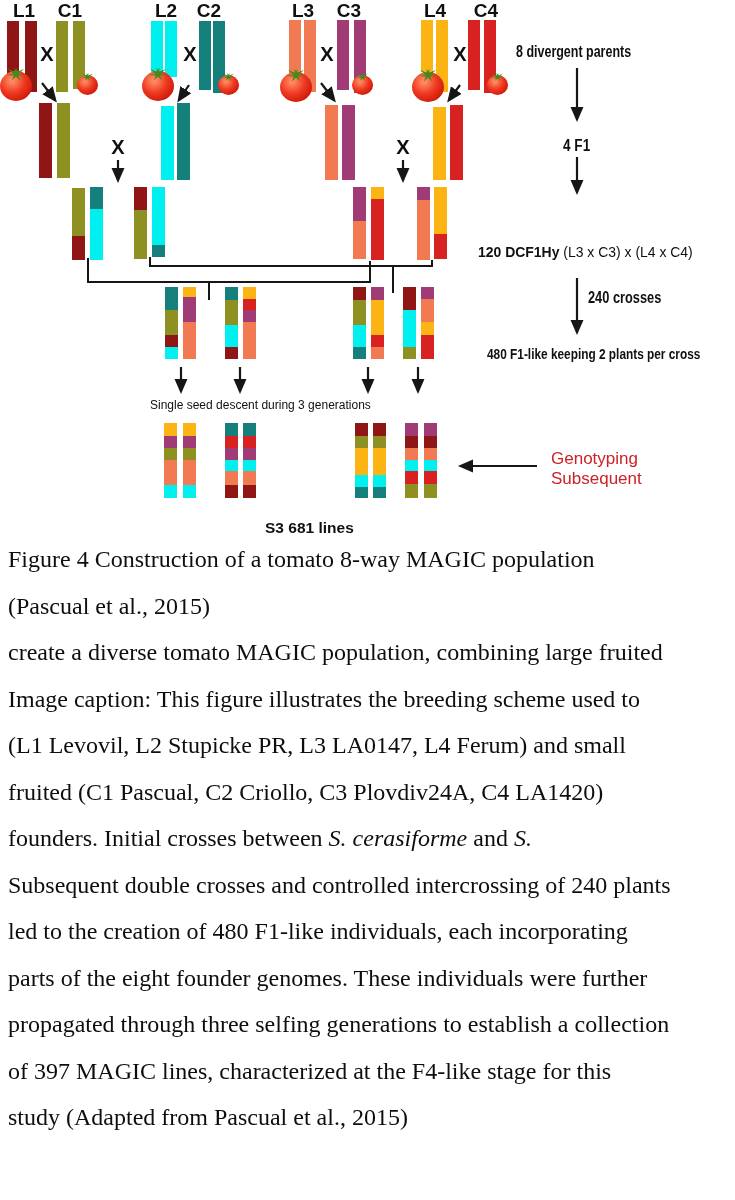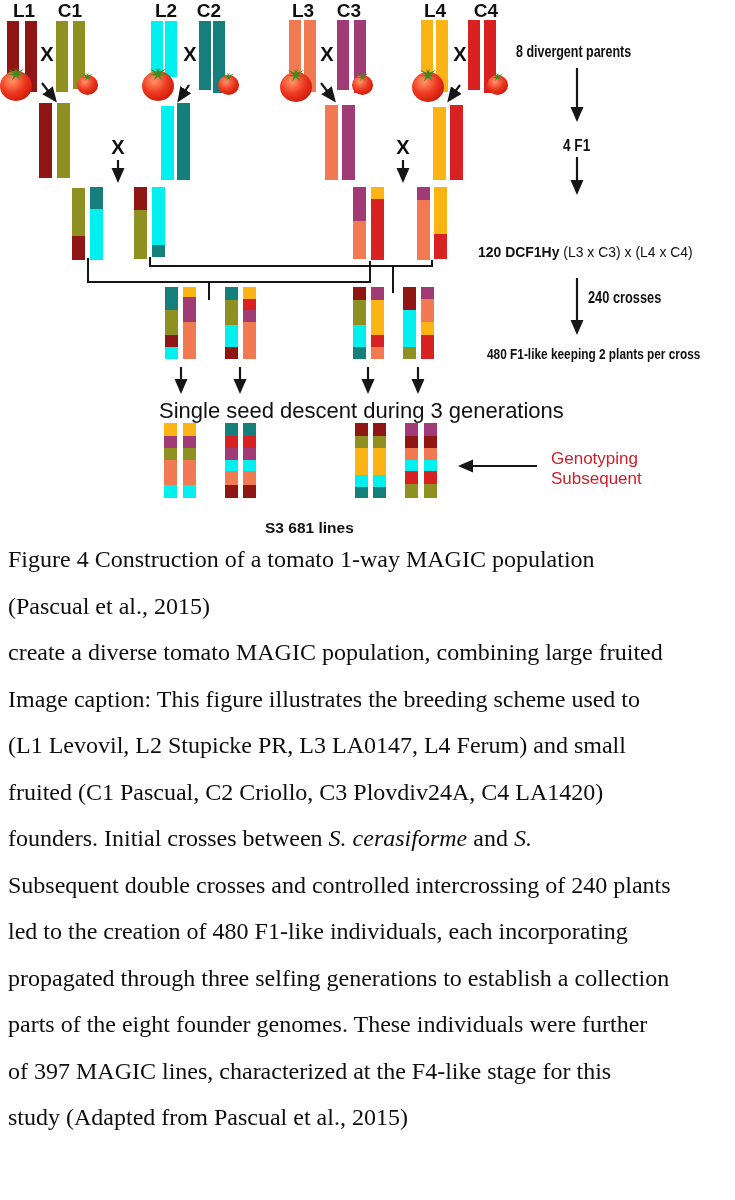--- a/index.html
+++ b/index.html
@@ -58,21 +58,21 @@
 
     <div class="rtext" style="left:563px;top:137px"><span class="sq b" style="font-size:16px;transform:scaleX(0.85)">4 F1</span></div>
 
 
     <div class="rtext" style="left:478px;top:243px"><span class="sq" style="font-size:15px;transform:scaleX(0.93)"><span class="b">120 DCF1Hy</span><span>  (L3 x C3) x (L4 x C4)</span></span></div>
 
     <div class="rtext" style="left:588px;top:289px"><span class="sq b" style="font-size:16px;transform:scaleX(0.8)">240 crosses</span></div>
 
     <div class="rtext" style="left:487px;top:345px"><span class="sq b" style="font-size:15px;transform:scaleX(0.79)">480 F1-like keeping 2 plants per cross</span></div>
 
-    <div class="rtext" style="left:159px;top:398px;font-size:22px">Single seed descent during 3 generations</div>
+    <div class="rtext" style="left:150px;top:398px;font-size:12px">Single seed descent during 3 generations</div>
 
     <div class="rtext b" style="left:265px;top:519px;font-size:15.5px">S3 681 lines</div>
 
     <div class="geno" style="color: rgb(204, 33, 40);">
       <div>Genotyping</div>
       <div>Subsequent</div>
     </div>
   <div class="bar" style="left: 7px; top: 21px; width: 12px;">
         <div style="height: 54px; background: rgb(144, 22, 22);"></div>
       </div>
@@ -317,28 +317,28 @@
       <div class="plabel" style="left: 486px; top: 0px;">C4</div>
       <div class="xmark" style="left: 47px; top: 43px;">X</div>
       <div class="xmark" style="left: 190px; top: 43px;">X</div>
       <div class="xmark" style="left: 327px; top: 43px;">X</div>
       <div class="xmark" style="left: 460px; top: 43px;">X</div>
       <div class="xmark" style="left: 118px; top: 136px;">X</div>
       <div class="xmark" style="left: 403px; top: 136px;">X</div>
     </div>
 
   <div id="caption">
-      <div class="cline"><span>Figure 4 Construction of a tomato 1-way MAGIC population</span></div>
+      <div class="cline"><span>Figure 4 Construction of a tomato 8-way MAGIC population</span></div>
       <div class="cline"><span>(Pascual et al., 2015)</span></div>
       <div class="cline"><span>create a diverse tomato MAGIC population, combining large fruited</span></div>
       <div class="cline"><span>Image caption: This figure illustrates the breeding scheme used to</span></div>
       <div class="cline"><span>(L1 Levovil, L2 Stupicke PR, L3 LA0147, L4 Ferum) and small</span></div>
       <div class="cline"><span>fruited (C1 Pascual, C2 Criollo, C3 Plovdiv24A, C4 LA1420)</span></div>
       <div class="cline"><span>founders. Initial crosses between </span><span class="it">S. cerasiforme</span><span> and </span><span class="it">S.</span></div>
       <div class="cline"><span>Subsequent double crosses and controlled intercrossing of 240 plants</span></div>
       <div class="cline"><span>led to the creation of 480 F1-like individuals, each incorporating</span></div>
+      <div class="cline"><span>parts of the eight founder genomes. These individuals were further</span></div>
       <div class="cline"><span>propagated through three selfing generations to establish a collection</span></div>
-      <div class="cline"><span>parts of the eight founder genomes. These individuals were further</span></div>
       <div class="cline"><span>of 397 MAGIC lines, characterized at the F4-like stage for this</span></div>
       <div class="cline"><span>study (Adapted from Pascual et al., 2015)</span></div>
     </div>
 
 </div>
 
 </body></html>

